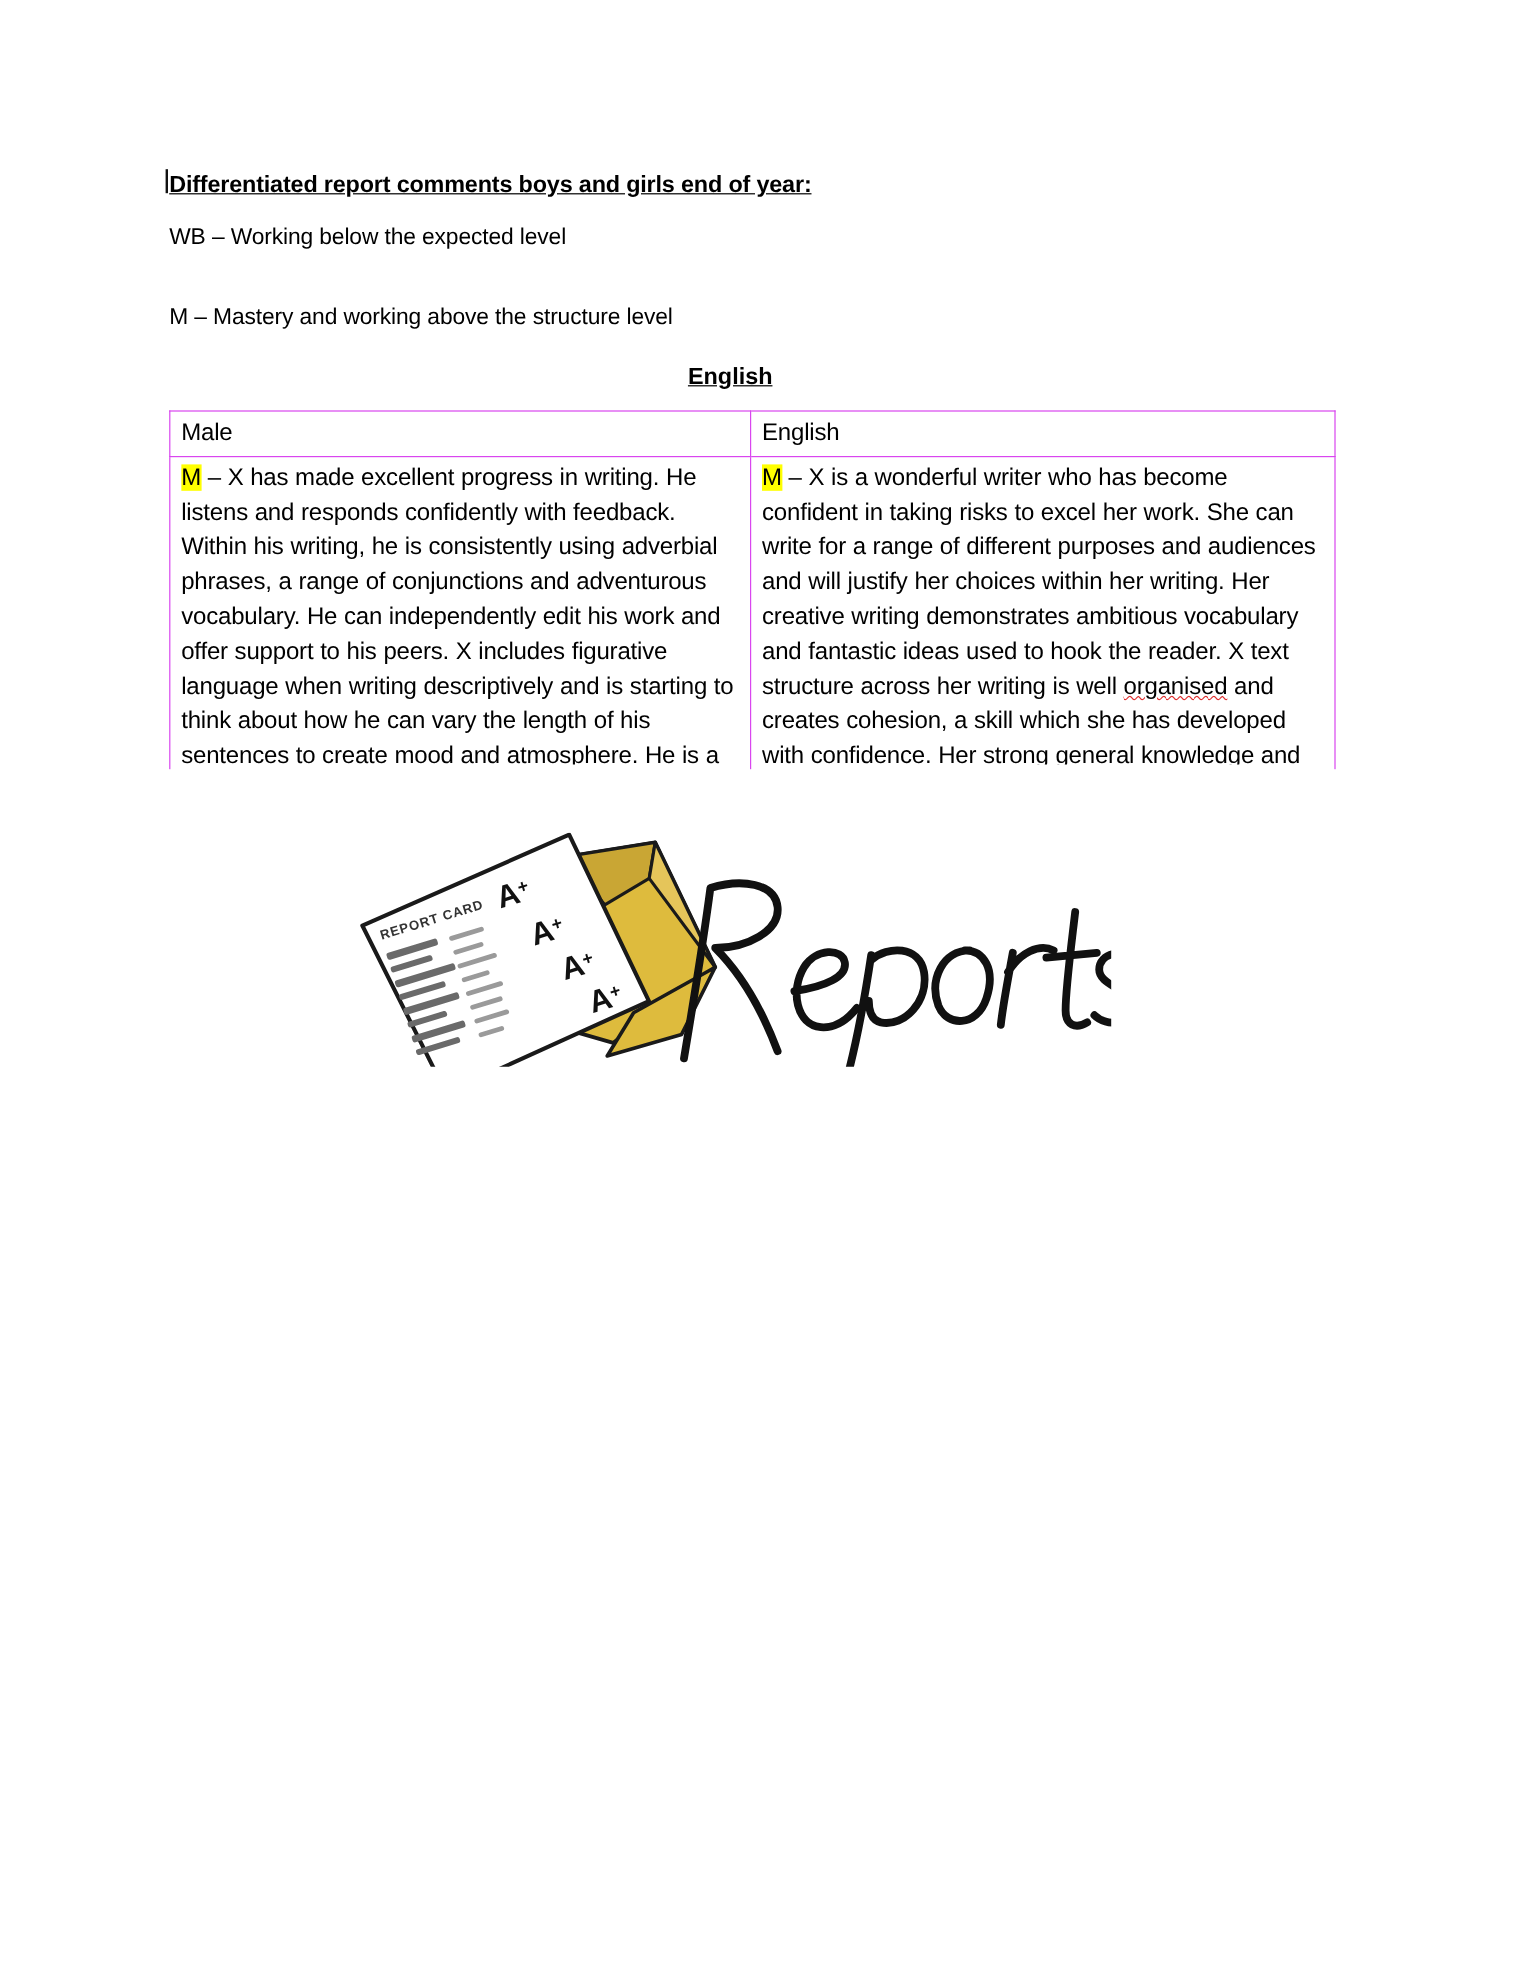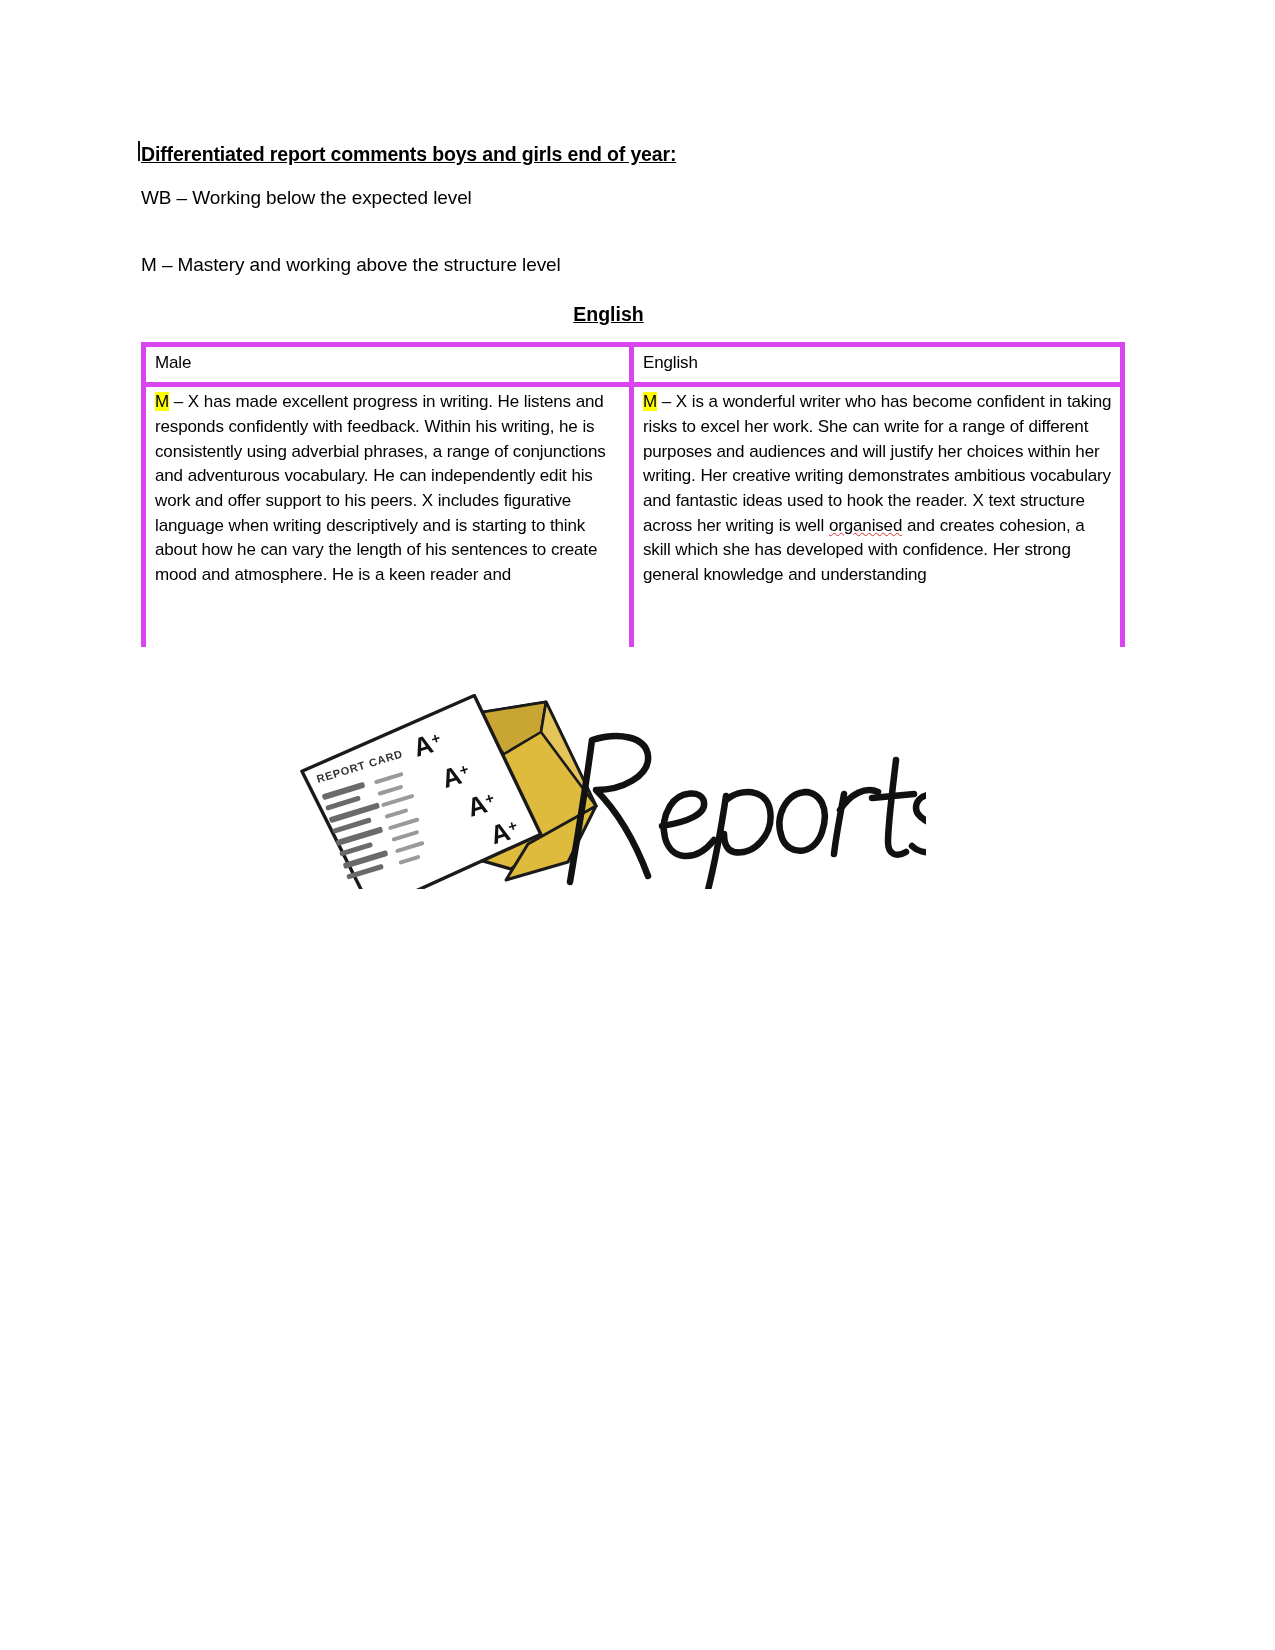--- a/index.html
+++ b/index.html
@@ -76,24 +76,24 @@
   
   .comments-table {
     width: 935px;
     border-collapse: collapse;
     table-layout: fixed;
     margin-top: 16px;
   }
   .comments-table td {
     vertical-align: top;
     padding: 3px 8px 3px 9px;
-    font-size: 17px;
+    font-size: 20px;
     line-height: 1.45;
     letter-spacing: -0.15px;
-    border: 5px solid #d946ef;
+    border: 1px solid #d946ef;
     word-spacing: 0.2px;
   }
   .comments-table td.col-left  { width: 466px; }
   .comments-table td.col-right { width: 469px; }
 
   .header-row td {
     padding-top: 4px;
     padding-bottom: 4px;
     height: 27px;
   }

